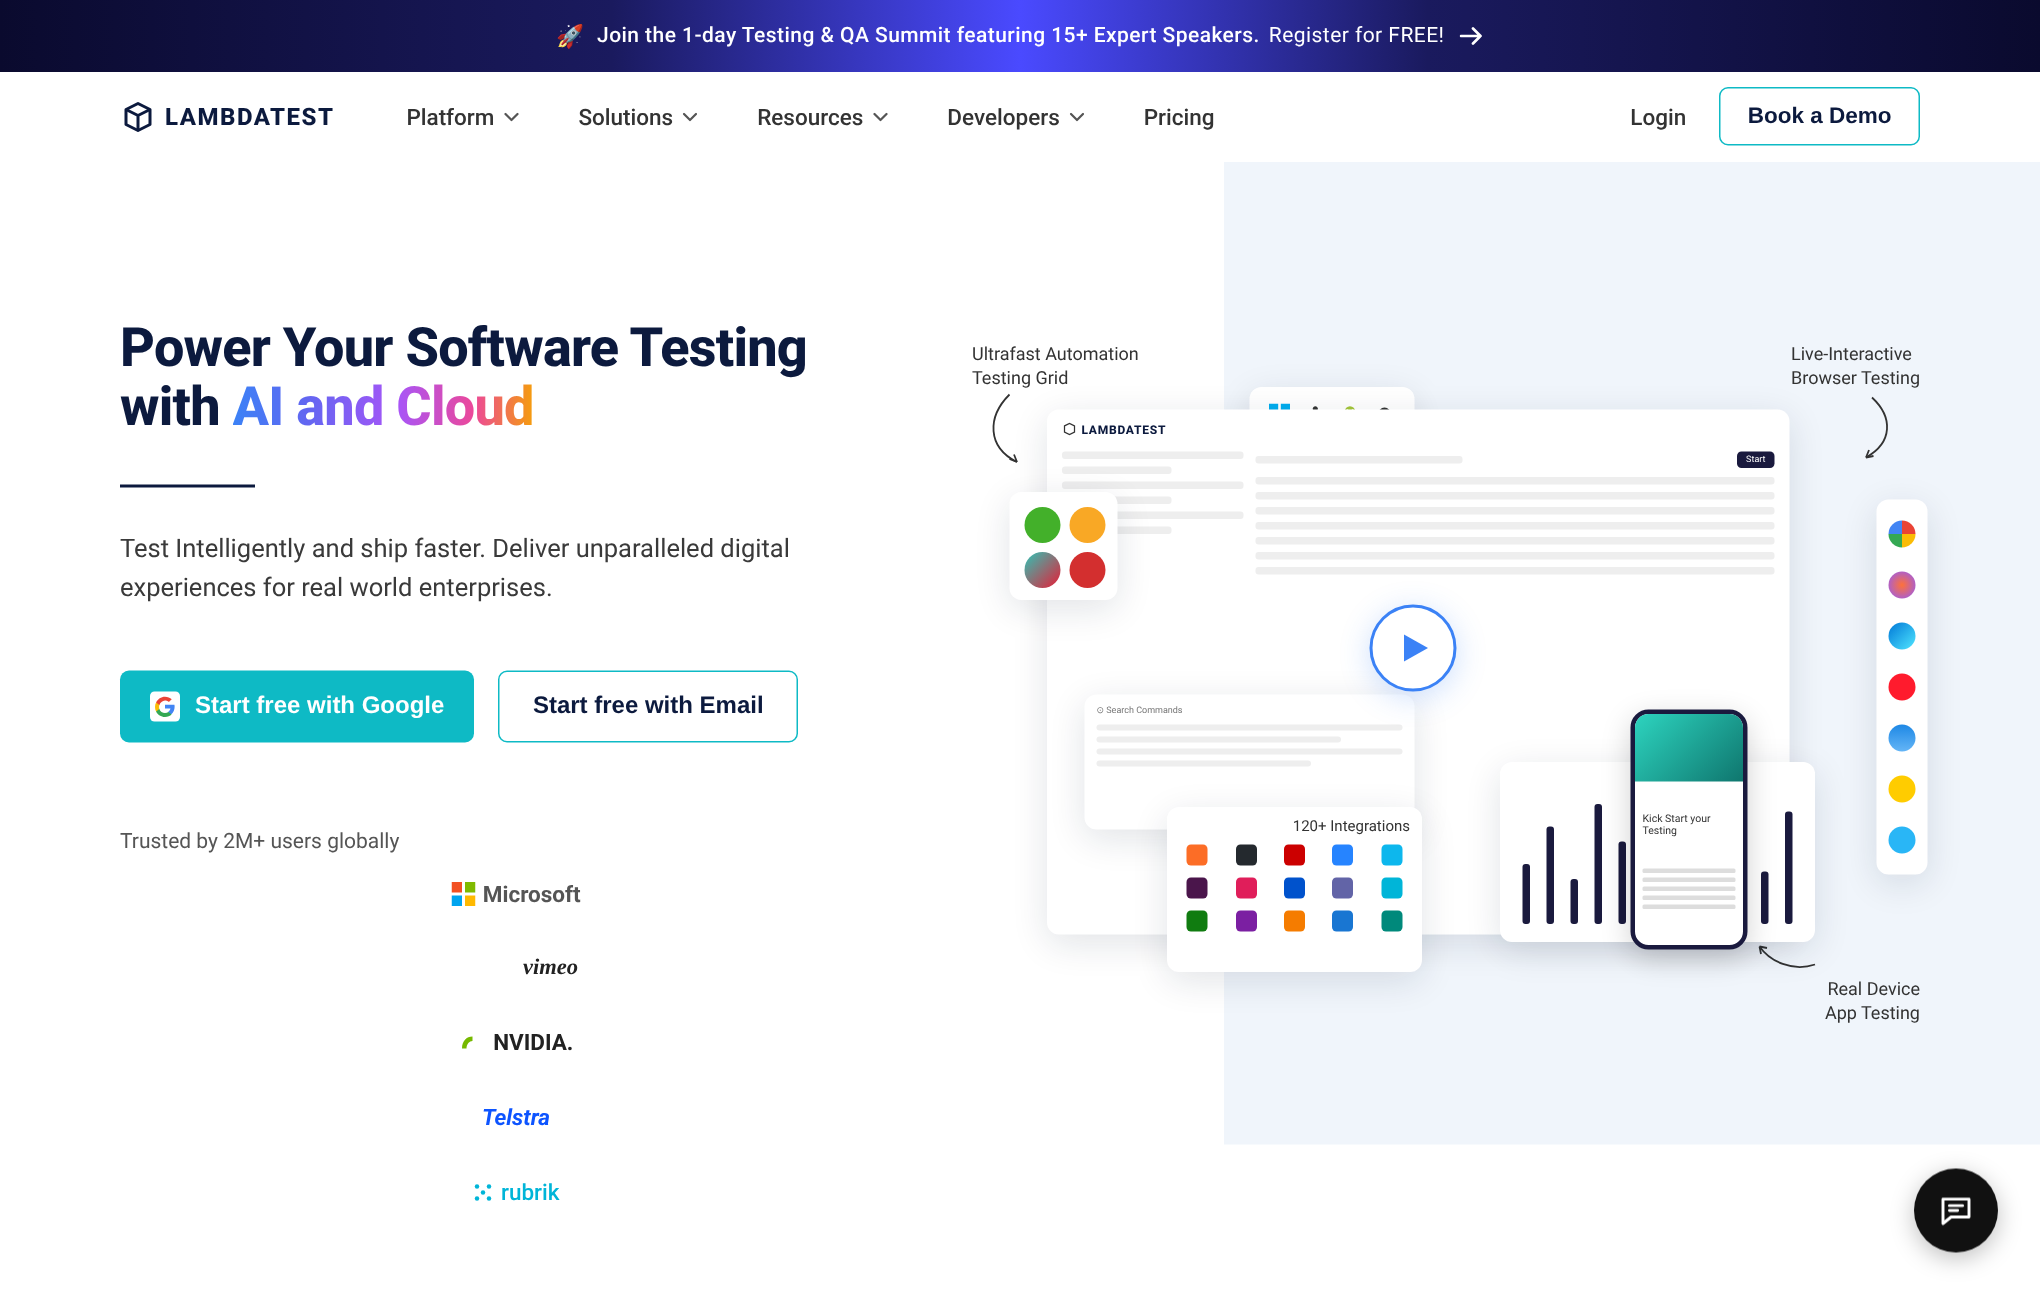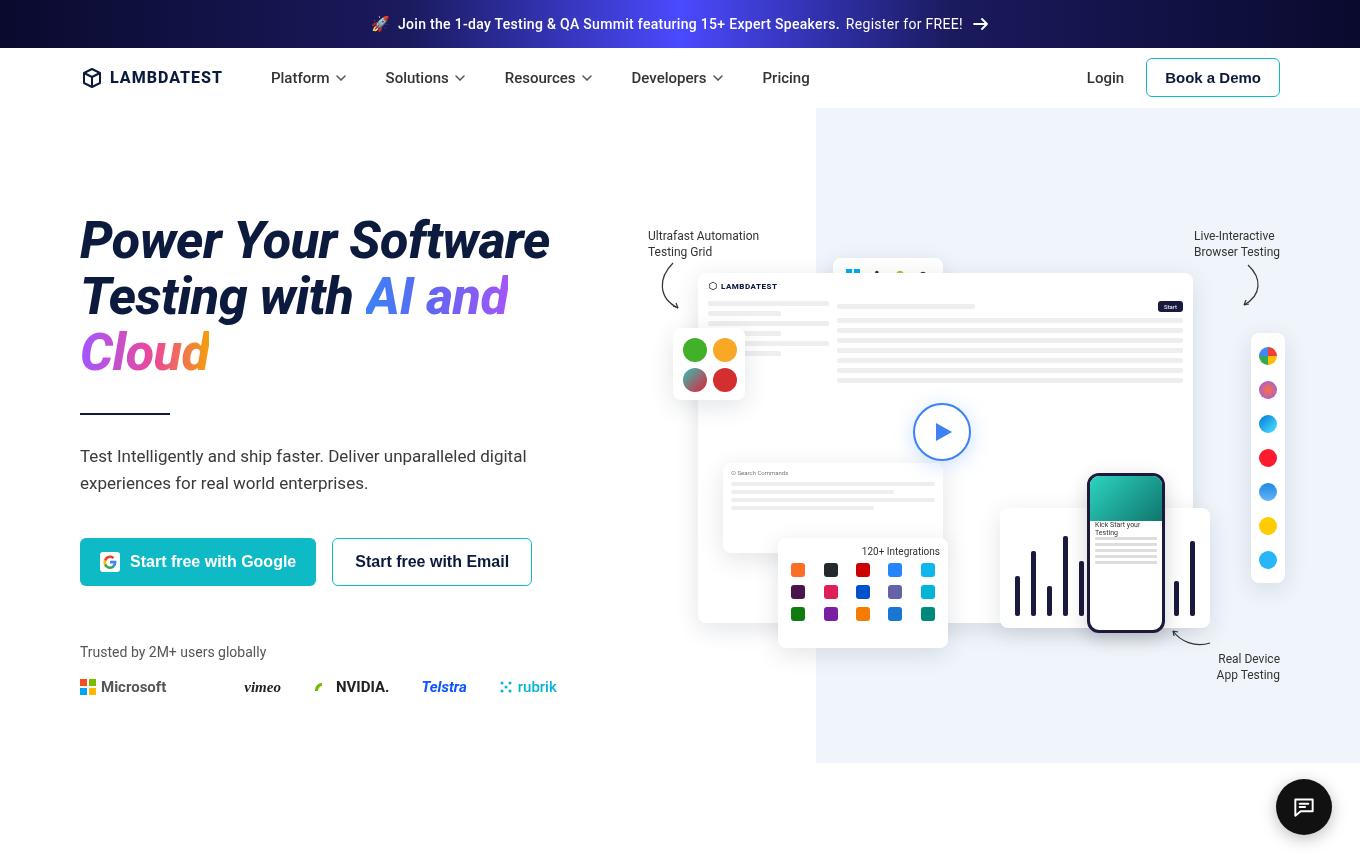--- a/index.html
+++ b/index.html
@@ -73,26 +73,25 @@
   z-index: 1;
   display: flex;
   padding: 0 80px;
   min-height: 655px;
 }
 .hero-left {
   width: 44%;
   padding-top: 105px;
 }
 .hero-title {
-  font-size: 52px;
+  font-size: 36px;
   font-weight: 800;
   line-height: 1.08;
   color: #0c1a3e;
   letter-spacing: -0.5px;
-  font-style: italic;
 }
 .gradient-text {
   background: linear-gradient(90deg, #3b82f6 0%, #6366f1 25%, #a855f7 55%, #ec4899 80%, #f59e0b 100%);
   -webkit-background-clip: text;
   background-clip: text;
   -webkit-text-fill-color: transparent;
   color: transparent;
 }
 .rule { width: 90px; height: 2px; background: #0c1a3e; margin: 32px 0 28px; }
 .hero-sub { font-size: 17px; line-height: 1.55; color: #3a3a3a; max-width: 460px; }
@@ -115,21 +114,21 @@
   background: #fff;
   border: 1.5px solid #0ebac5;
   color: #0c1a3e;
   padding: 14px 22px;
   border-radius: 6px;
   font-size: 16px;
   font-weight: 600;
   cursor: pointer;
 }
 .trusted { margin-top: 58px; font-size: 14px; color: #555; }
-.logos-row { display: flex; align-items: center; gap: 32px; margin-top: 18px; }
+.logos-row { display: flex; align-items: center; gap: 32px; margin-top: 18px; flex-direction: column; }
 .logo-item { font-size: 15px; font-weight: 700; color: #555; display: flex; align-items: center; gap: 5px; }
 
 
 .hero-right {
   width: 56%;
   position: relative;
   padding-top: 120px;
 }
 .illus { position: relative; width: 100%; height: 480px; }
 .caption { position: absolute; font-size: 12px; color: #333; line-height: 1.35; }
@@ -163,21 +162,21 @@
   width: 78px;
   height: 160px;
   background: #fff;
   border: 3px solid #1a1a3e;
   border-radius: 12px;
   z-index: 4;
   box-shadow: 0 6px 20px rgba(0,0,0,0.18);
   overflow: hidden;
 }
 .phone-screen { width: 100%; height: 45px; background: linear-gradient(135deg,#2dd4bf,#0f766e); }
-.phone-text { font-size: 7px; padding: 0 5px; color: #333; }
+.phone-text { font-size: 7px; padding: 21px 5px; color: #333; }
 .phone-lines { padding: 0 5px; }
 .phone-lines div { height: 3px; background: #ddd; margin-bottom: 3px; border-radius: 1px; }
 
 .play-btn {
   position: absolute;
   top: 175px;
   left: 305px;
   width: 58px;
   height: 58px;
   border: 2px solid #3b82f6;

